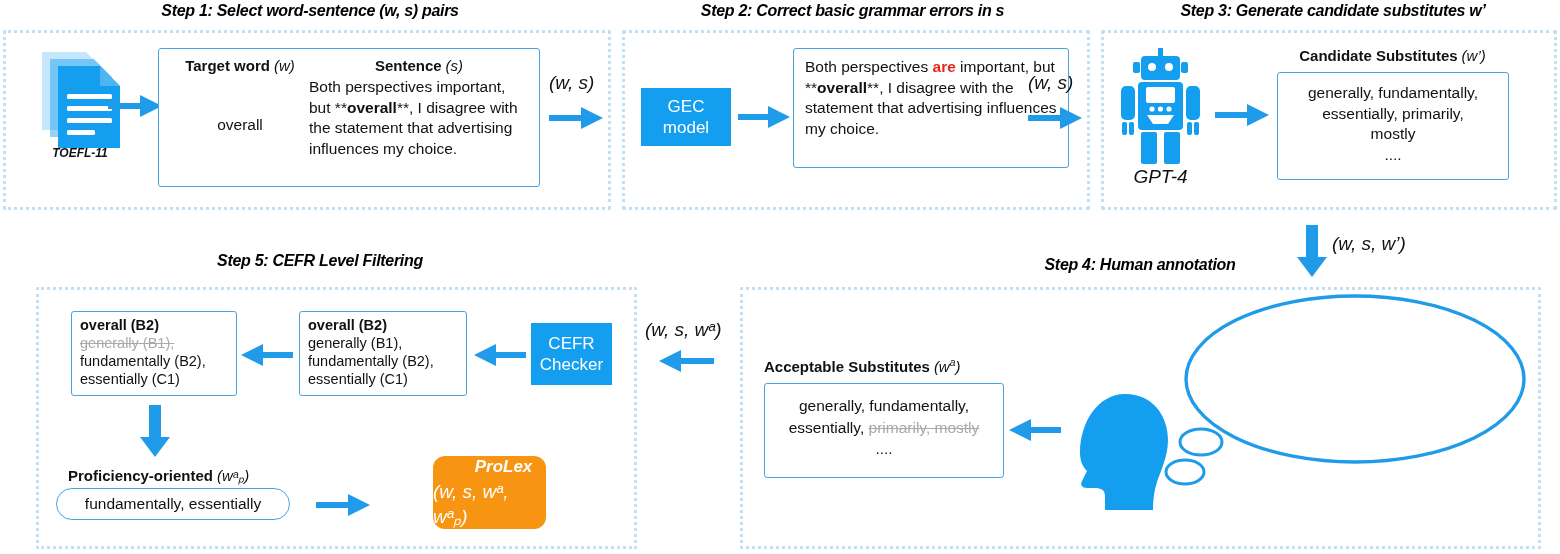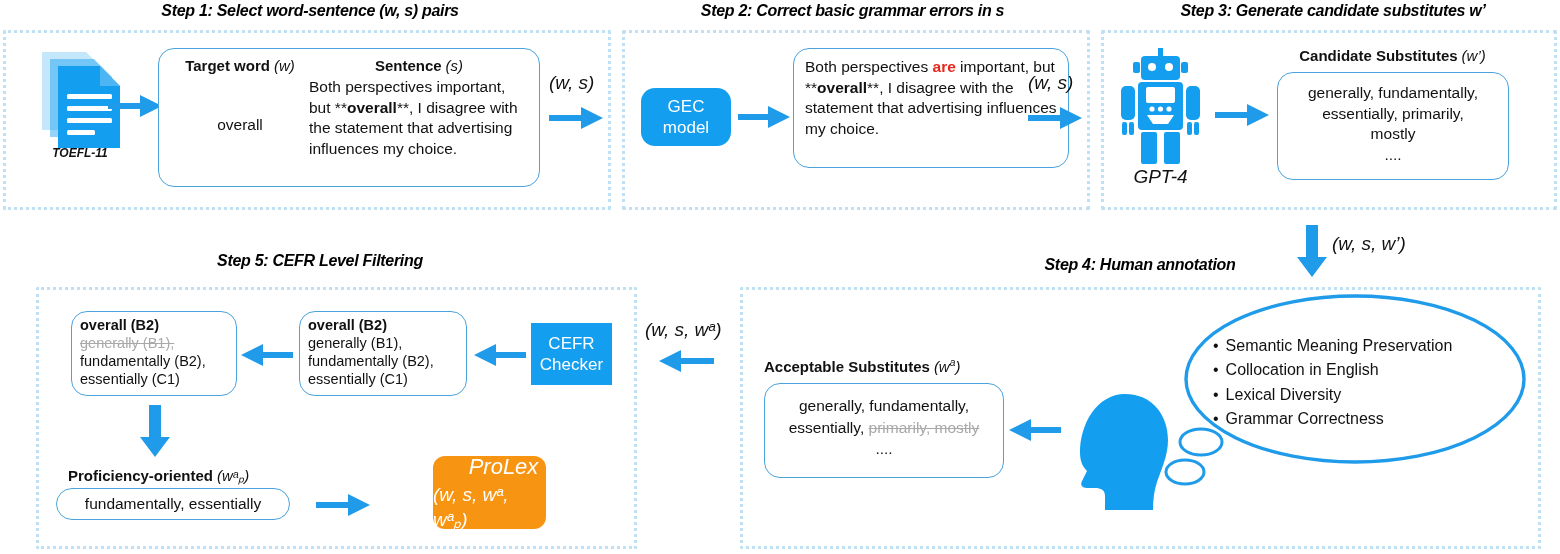--- a/index.html
+++ b/index.html
@@ -22,21 +22,21 @@
   .panel{
     border:3px dotted #bfe0f5;
     border-radius:2px;
     box-sizing:border-box;
     background:transparent;
   }
 
   
   .rbox{
     border:1.6px solid #4aa3dd;
-    border-radius:16px;
+    border-radius:3px;
     background:#fff;
     box-sizing:border-box;
   }
 
   
   .bluebox{
     background:#139ef0;
     color:#fff;
     display:flex;align-items:center;justify-content:center;
     text-align:center;
@@ -44,21 +44,21 @@
     box-sizing:border-box;
   }
 
   .orangebox{
     background:#F79411;
     color:#fff;
     border-radius:12px;
     display:flex;flex-direction:column;align-items:center;justify-content:center;
     box-sizing:border-box;
   }
-  .orangebox .ol1{font-weight:normal;font-style:italic;font-size:22px;margin-left:28px;}
+  .orangebox .ol1{font-weight:bold;font-style:italic;font-size:17px;margin-left:28px;}
   .orangebox .ol2{font-style:italic;font-size:19px;margin-top:4px;}
 
   
   .hdr{font-weight:bold;font-size:15px;}
   .ital{font-style:italic;font-weight:normal;}
   .body-txt{font-size:15.5px;line-height:1.33;}
   .strike{color:#a9a9a9;text-decoration:line-through;}
   .red{color:#e8261b;font-weight:bold;}
   .bold{font-weight:bold;}
   .tuple{font-style:italic;font-size:19px;white-space:nowrap;}
@@ -129,21 +129,21 @@
   <div class="abs arrow" style="left:549px;top:104px;">
     <svg width="55" height="28" viewBox="0 0 55 28">
       <path d="M0 11 h32 v-8 l22 11 -22 11 v-8 h-32 z" fill="#1f9bea"></path>
     </svg>
   </div>
 
   <div class="abs step-title" style="left:625px;top:2px;width:455px;">Step 2: Correct basic grammar errors in s</div>
 
   <div class="abs panel" style="left:622px;top:30px;width:468px;height:180px;"></div>
 
-  <div class="abs bluebox" style="left:641px;top:88px;width:90px;height:58px;border-radius:14px;">
+  <div class="abs bluebox" style="left:641px;top:88px;width:90px;height:58px;">
     <div>
       <div>GEC</div>
       <div>model</div>
     </div>
   </div>
 
   <div class="abs arrow" style="left:738px;top:103px;">
     <svg width="52" height="28" viewBox="0 0 52 28">
       <path d="M0 11 h30 v-8 l22 11 -22 11 v-8 h-30 z" fill="#1f9bea"></path>
     </svg>
@@ -340,21 +340,15 @@
   <div class="abs" style="left:1177px;top:426px;">
     <svg width="48" height="32" viewBox="0 0 48 32">
         <ellipse cx="24" cy="16" rx="21" ry="13" fill="none" stroke="#1f9bea" stroke-width="3"></ellipse>
       </svg>
   </div>
 
   <div class="abs" style="left:1183px;top:294px;width:344px;height:170px;">
     <svg width="344" height="170" viewBox="0 0 344 170" style="position:absolute;left:0;top:0;">
       <ellipse cx="172" cy="85" rx="169" ry="83" fill="#fff" stroke="#1f9bea" stroke-width="3.4"></ellipse>
     </svg>
-    <ul class="crit" style="position:absolute;left:30px;top:40px;">
-      <li>Semantic Meaning Preservation</li>
-      <li>Collocation in English</li>
-      <li>Lexical Diversity</li>
-      <li>Grammar Correctness</li>
-    </ul>
   </div>
 
 </div>
 
 </body></html>

